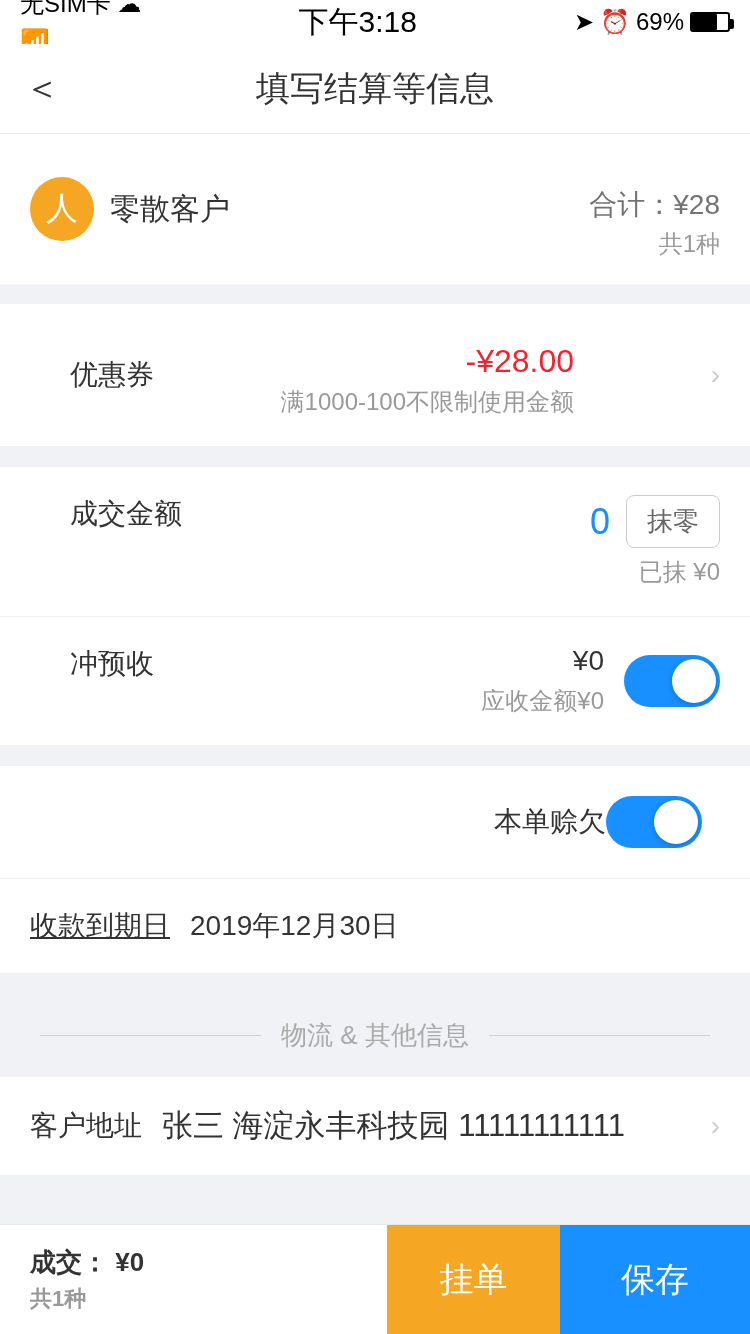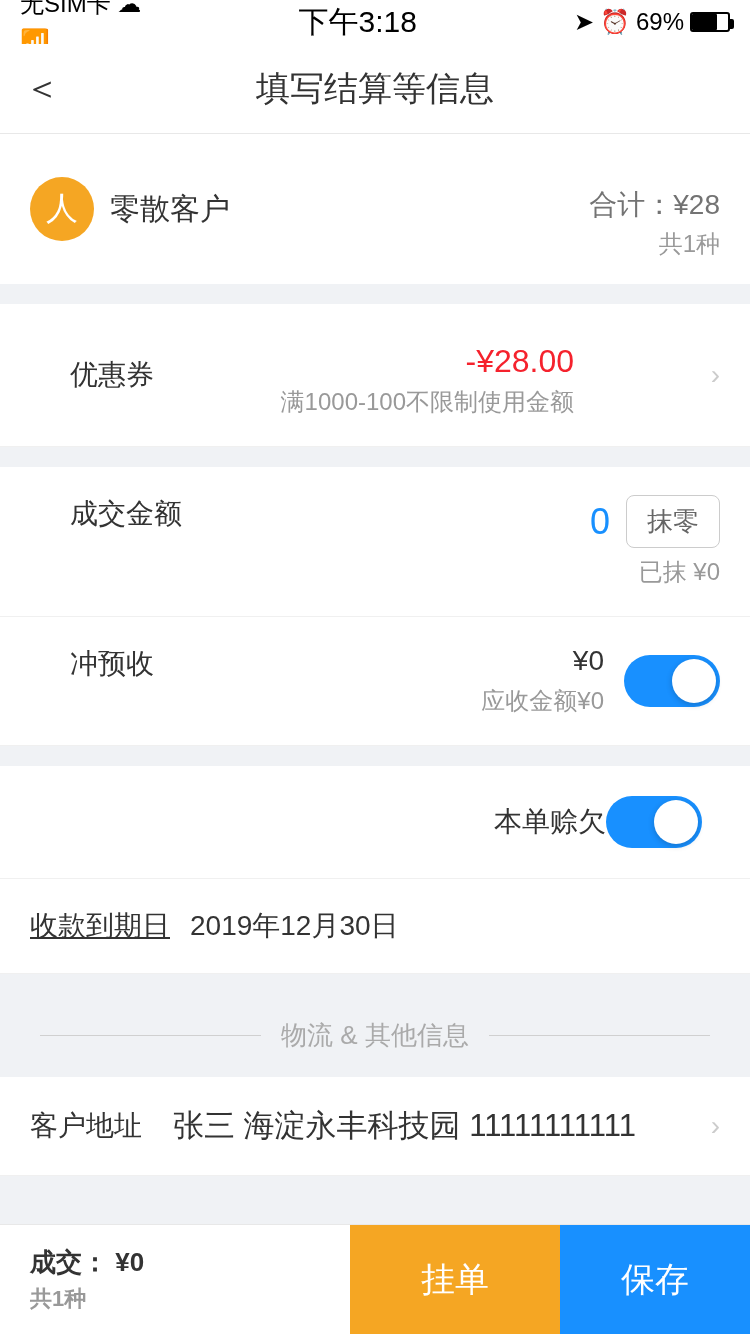--- a/index.html
+++ b/index.html
@@ -181,21 +181,21 @@
 
     
     .address-row {
       background: #fff;
       padding: 28px 30px;
       display: flex;
       align-items: center;
       justify-content: space-between;
       border-bottom: 1px solid #f0f0f0;
     }
-    .address-label { font-size: 28px; color: #333; flex-shrink: 0; margin-right: 31px; }
+    .address-label { font-size: 28px; color: #333; flex-shrink: 0; margin-right: 20px; }
     .address-value { font-size: 31px; color: #333; flex: 1; }
 
     
     .bottom-bar {
       position: fixed;
       bottom: 0;
       left: 0;
       width: 750px;
       height: 110px;
       background: #fff;
@@ -204,21 +204,21 @@
       border-top: 1px solid #e8e8e8;
     }
     .bottom-summary {
       flex: 1;
       padding: 0 30px;
       font-weight: bold;
     }
     .bottom-summary-top { font-size: 26px; color: #333; }
     .bottom-summary-bottom { font-size: 22px; color: #999; margin-top: 4px; }
     .bottom-btn-hold {
-      width: 210px;
+      width: 173px;
       height: 110px;
       background: #f5a623;
       display: flex;
       align-items: center;
       justify-content: center;
       font-size: 34px;
       color: #fff;
       cursor: pointer;
     }
     .bottom-btn-save {

